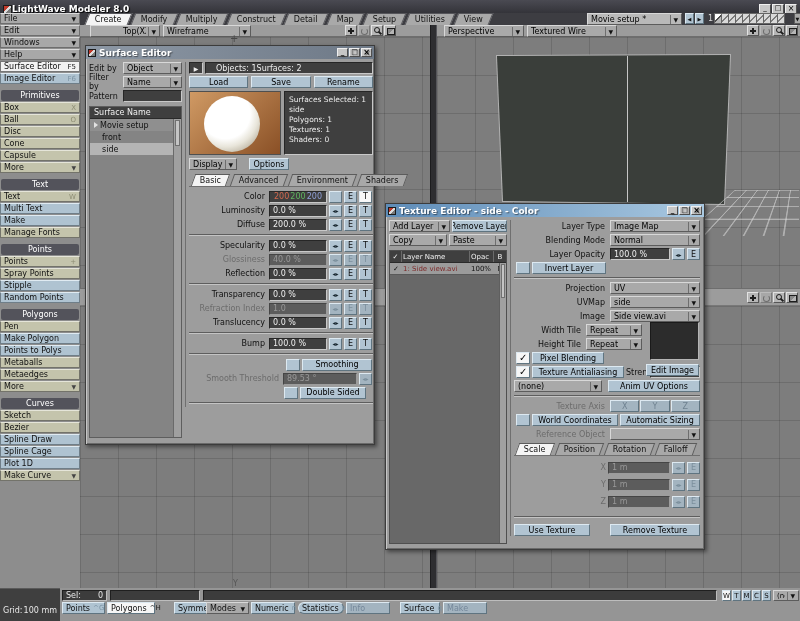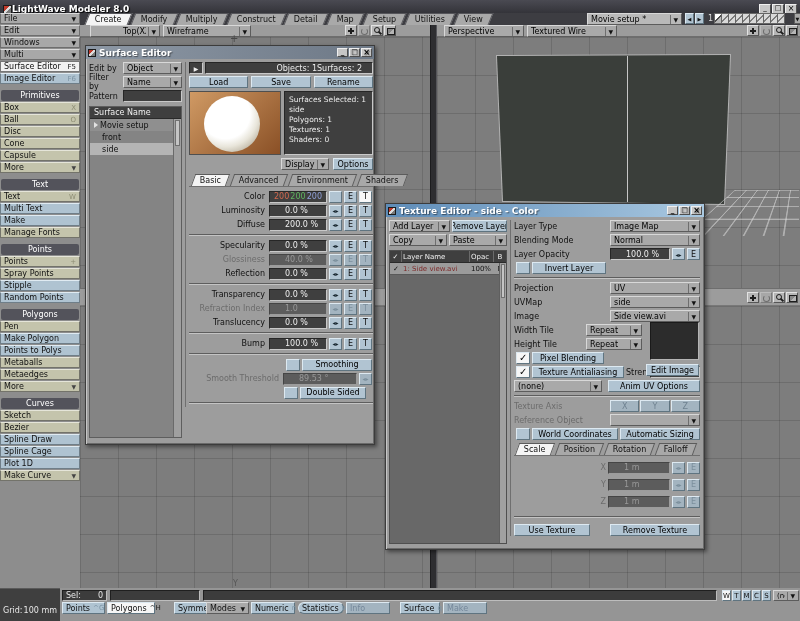--- a/index.html
+++ b/index.html
@@ -91,21 +91,21 @@
 .sbtn.dis{background:#a3b4c0;color:#74879a;}
 .sbtn .arr{margin-left:auto;}
 .sbtn .arr::before{content:"▼";font-size:6px;}
 
 
 .dlg{position:absolute;background:#9d9d9d;border:1px solid #3c3c3c;box-shadow:inset 1px 1px 0 #c6c6c6,inset -1px -1px 0 #6a6a6a,2px 2px 4px rgba(0,0,0,.45);}
 .dtb{height:13px;display:flex;align-items:center;gap:3px;padding:0 2px;color:#fff;font-weight:bold;font-size:9px;text-shadow:1px 1px 1px rgba(0,0,0,.5);}
 .dtb.inactive{background:linear-gradient(90deg,#8d98a5,#6e7987);}
 .dtb.active{background:linear-gradient(90deg,#5e8cb8,#a9c8e0);}
 .dtb .winbtns .wb{width:11px;height:9px;}
-.fld{background:#3f3f3f;color:#ededed;border:1px solid;border-color:#262626 #c9c9c9 #c9c9c9 #262626;font-size:8px;display:flex;align-items:center;padding:0 15px;height:12px;white-space:nowrap;overflow:hidden;}
+.fld{background:#3f3f3f;color:#ededed;border:1px solid;border-color:#262626 #c9c9c9 #c9c9c9 #262626;font-size:8px;display:flex;align-items:center;padding:0 3px;height:12px;white-space:nowrap;overflow:hidden;}
 .fld.dis{background:#5c5c5c;color:#989898;border-color:#454545 #9c9c9c #9c9c9c #454545;}
 .bbtn{background:#b1c4d2;border:1px solid;border-color:#dde9f1 #5f7480 #5f7480 #dde9f1;font-size:8px;display:flex;align-items:center;justify-content:center;height:12px;color:#000;white-space:nowrap;overflow:hidden;}
 .bbtn.dis{background:#a3b4c0;color:#6f8290;}
 .mini{width:13px;flex:none;height:12px;background:#b1c4d2;border:1px solid;border-color:#dde9f1 #5f7480 #5f7480 #dde9f1;display:flex;align-items:center;justify-content:center;}
 .mini::after{content:"◂▸";font-size:6px;color:#15232c;}
 .mini.blank::after{content:"";}
 .mini.dis{background:#a3b4c0;}
 .mini.dis::after{color:#7b8f9c;}
 .sq{width:13px;flex:none;height:12px;background:#b1c4d2;border:1px solid;border-color:#dde9f1 #5f7480 #5f7480 #dde9f1;font-size:8px;display:flex;align-items:center;justify-content:center;}
 .sq.on{background:#f8f8f8;}
@@ -130,28 +130,28 @@
 .lrow{height:12px;display:flex;align-items:center;font-size:8px;padding:0 2px;}
 .lrow.obj{background:#8f8f8f;}
 .lrow.sel{background:#b4b4b4;}
 .lrow .indent{width:10px;flex:none;}
 .tri{width:0;height:0;border-left:4px solid #e2e2e2;border-top:3px solid transparent;border-bottom:3px solid transparent;margin:0 2px;flex:none;}
 #se .scroll{position:absolute;right:0;top:12px;bottom:0;width:8px;background:#a0a0a0;border-left:1px solid #6a6a6a;}
 #se .scroll .thumb{position:absolute;left:1px;top:1px;width:5px;height:26px;background:#c4c4c4;border:1px solid #707070;}
 #se .rpanel{position:absolute;left:99px;top:3px;width:188px;border-left:1px solid #6f6f6f;padding-left:3px;}
 .prevb{width:14px;height:12px;flex:none;background:#3f3f3f;border:1px solid;border-color:#262626 #c9c9c9 #c9c9c9 #262626;color:#eee;display:flex;align-items:center;justify-content:center;margin-right:2px;}
 .prevb::after{content:"▶";font-size:6px;}
-.infofld{flex:1;justify-content:flex-end;padding:0 10px;}
+.infofld{flex:1;justify-content:flex-start;padding:0 10px;}
 .btnrow{display:flex;gap:3px;height:12px;margin-top:2px;}
 .btnrow .bbtn{flex:1;}
 #se .preview{display:flex;gap:3px;margin-top:3px;height:64px;}
 .sphbox{width:92px;flex:none;border:1px solid #4f4f4f;background:linear-gradient(135deg,#d09a64,#8a5026);position:relative;overflow:hidden;}
 .sphere{position:absolute;left:14px;top:4px;width:56px;height:56px;border-radius:50%;background:radial-gradient(circle at 38% 32%,#ffffff 0 48%,#e8e5da 64%,#bcb4a2 82%,#938872 100%);}
 .infobox{flex:1;background:#3f3f3f;border:1px solid;border-color:#262626 #c9c9c9 #c9c9c9 #262626;color:#ececec;font-size:7.5px;line-height:10px;padding:3px 4px;}
-#se .disprow{display:flex;justify-content:flex-end;gap:4px;margin-top:3px;height:12px;}
+#se .disprow{display:flex;justify-content:flex-start;gap:12px;margin-top:3px;height:12px;}
 #se .tabs{display:flex;margin-top:4px;padding-left:4px;}
 #se .params{border-top:1px solid #6f6f6f;margin-top:0;padding-top:3px;}
 .prow{display:flex;align-items:center;height:13px;margin-bottom:1px;padding-right:1px;gap:2px;}
 .prow .plabel{flex:1;text-align:right;font-size:8px;padding-right:2px;white-space:nowrap;overflow:hidden;}
 .prow.dis .plabel{color:#6c6c6c;}
 .prow .fld{width:58px;flex:none;}
 .colorfld{justify-content:space-between;padding:0 4px;}
 .cr{color:#d2684e;}.cg{color:#5fb55f;}.cb{color:#8f9fd8;}
 .commentrow{display:flex;align-items:center;gap:3px;margin-top:4px;height:13px;}
 .commentrow .l{font-size:8px;flex:none;}
@@ -169,21 +169,21 @@
 #te .list .drow>span{height:100%;display:flex;align-items:center;padding:0 1px;}
 .c-chk{width:12px;flex:none;justify-content:center;}
 .c-name{flex:1;overflow:hidden;white-space:nowrap;}
 .c-opac{width:24px;flex:none;}
 .c-b{width:12px;flex:none;justify-content:center;}
 .redname{color:#7e2a2a;}
 #te .scroll{position:absolute;right:0;top:12px;bottom:0;width:7px;background:#a0a0a0;border-left:1px solid #5f5f5f;}
 #te .scroll .thumb{position:absolute;left:1px;top:1px;width:4px;height:34px;background:#c4c4c4;border:1px solid #707070;}
 #te .rpanel{position:absolute;left:124px;top:3px;width:190px;border-left:1px solid #6f6f6f;padding-left:3px;}
 .trow{display:flex;align-items:center;height:12px;margin-bottom:2px;gap:2px;}
-.tlabel{flex:1;text-align:left;font-size:8px;padding-right:3px;white-space:nowrap;overflow:hidden;}
+.tlabel{flex:1;text-align:right;font-size:8px;padding-right:3px;white-space:nowrap;overflow:hidden;}
 .tlabel.dis{color:#6c6c6c;}
 .w90{width:90px;flex:none;}
 .leftrow{justify-content:flex-start;padding-left:2px;}
 #te .imgblock{position:relative;}
 #te .tpreview{position:absolute;right:1px;top:12px;width:49px;height:38px;background:#2c2c2c;border:1px solid;border-color:#1a1a1a #b5b5b5 #b5b5b5 #1a1a1a;}
 #te .editimg{position:absolute;right:1px;top:54px;width:53px;}
 #te .strengthfld{width:50px;flex:none;}
 #te .tabs{display:flex;margin-top:3px;padding-left:3px;}
 #te .axisbtns{display:flex;gap:1px;width:90px;flex:none;}
 #te .axisbtns .bbtn{flex:1;}
@@ -305,21 +305,21 @@
       </div>
     <div class="side-menu">
         <span>Edit</span>
         <span class="arr"></span>
       </div>
     <div class="side-menu">
         <span>Windows</span>
         <span class="arr"></span>
       </div>
     <div class="side-menu">
-        <span>Multi</span>
+        <span>Help</span>
         <span class="arr"></span>
       </div>
     <div class="side-item white">
         <span>Surface Editor</span>
         <span class="key">F5</span>
       </div>
     <div class="side-item blue">
         <span>Image Editor</span>
         <span class="key">F6</span>
       </div>
@@ -817,33 +817,33 @@
         </div>
         <div class="gsep"></div>
         <div class="trow">
             <span class="tlabel dis">Texture Axis</span>
           <span class="axisbtns">
             <span class="bbtn dis">X</span>
             <span class="bbtn dis">Y</span>
             <span class="bbtn dis">Z</span>
           </span>
           </div>
-        <div class="trow">
-            <span class="tlabel dis">Reference Object</span>
-          <span class="dd w90 dis">
-              <span class="lbl"></span>
-              <span class="arr"></span>
-            </span>
-          </div>
         <div class="trow leftrow" style="justify-content:space-between;padding-left:2px;">
           <span class="flex" style="gap:2px;">
             <span class="chk"></span>
             <span class="bbtn" style="width:86px;">World Coordinates</span>
           </span>
           <span class="bbtn" style="width:92px;">Automatic Sizing</span>
+          </div>
+        <div class="trow">
+            <span class="tlabel dis">Reference Object</span>
+          <span class="dd w90 dis">
+              <span class="lbl"></span>
+              <span class="arr"></span>
+            </span>
           </div>
         <div class="tabs">
           <span class="dtab on"><span>Scale</span></span>
           <span class="dtab"><span>Position</span></span>
           <span class="dtab"><span>Rotation</span></span>
           <span class="dtab"><span>Falloff</span></span>
         </div>
         <div style="border-top:1px solid #6f6f6f;padding-top:5px;">
           <div class="srow">
             <span style="flex:1;"></span>

